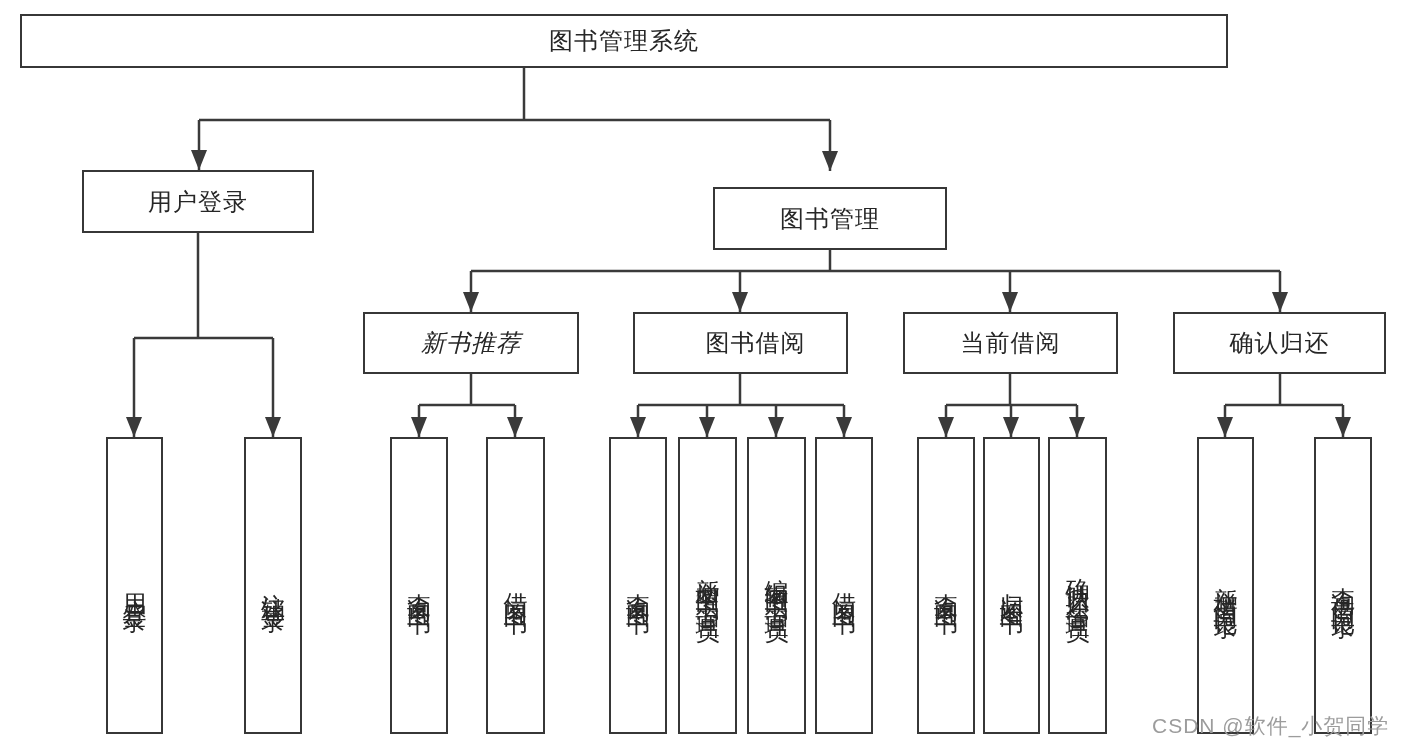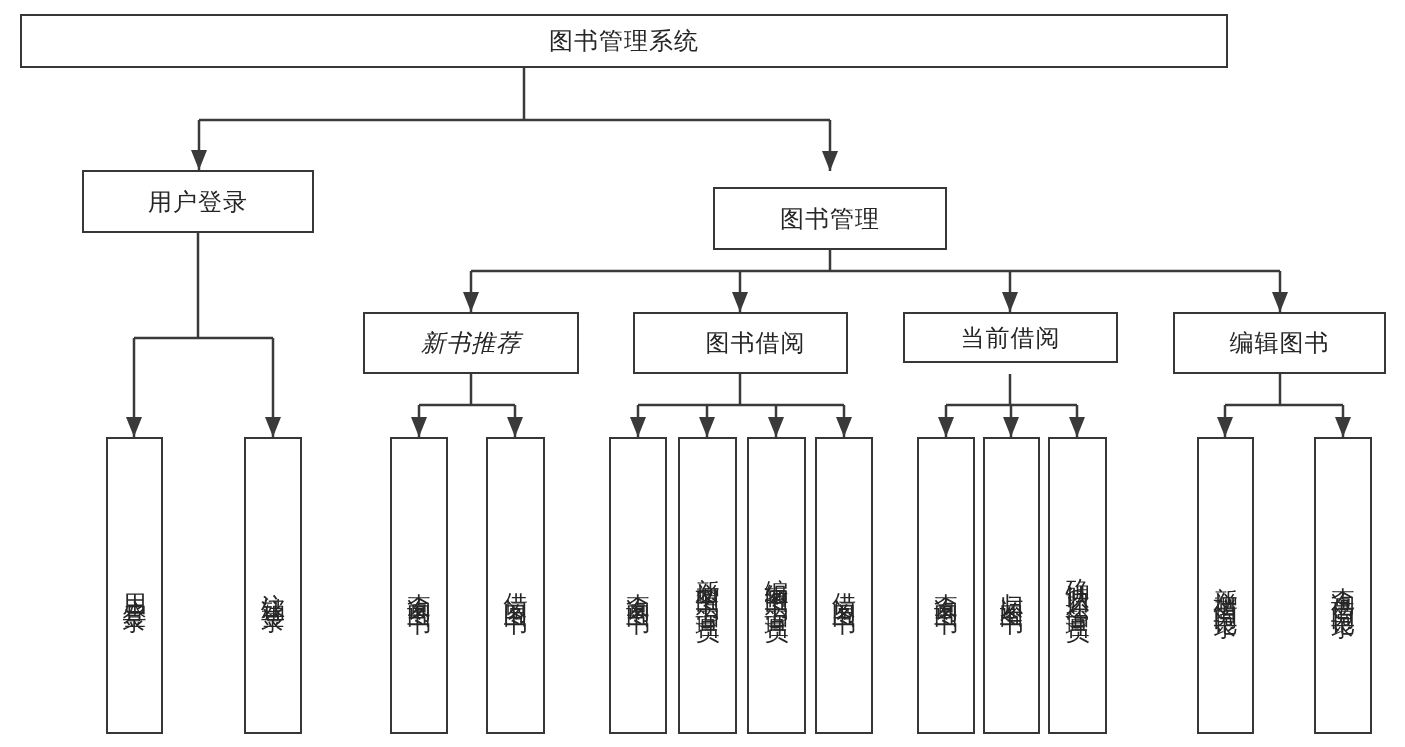--- a/index.html
+++ b/index.html
@@ -120,25 +120,25 @@
       </div>
       <div class="node" style="left: 713px; top: 171px; width: 234px; height: 63px; border-color: rgb(55, 55, 55); color: rgb(38, 38, 38); margin-top: 16px;">
         <span>图书管理</span>
       </div>
       <div class="node" style="left: 363px; top: 312px; width: 216px; height: 62px; border-color: rgb(55, 55, 55); color: rgb(38, 38, 38); font-style: italic;">
         <span>新书推荐</span>
       </div>
       <div class="node" style="left: 633px; top: 312px; width: 215px; height: 62px; border-color: rgb(55, 55, 55); color: rgb(38, 38, 38); padding-left: 30px;">
         <span>图书借阅</span>
       </div>
-      <div class="node" style="left: 903px; top: 312px; width: 215px; height: 51px; border-color: rgb(55, 55, 55); color: rgb(38, 38, 38);">
+      <div class="node" style="left: 903px; top: 312px; width: 215px; height: 62px; border-color: rgb(55, 55, 55); color: rgb(38, 38, 38);">
         <span>当前借阅</span>
       </div>
       <div class="node" style="left: 1173px; top: 312px; width: 213px; height: 62px; border-color: rgb(55, 55, 55); color: rgb(38, 38, 38);">
-        <span>编辑图书</span>
+        <span>确认归还</span>
       </div>
       <div class="node v" style="left: 106px; top: 437px; width: 57px; height: 297px; border-color: rgb(55, 55, 55); color: rgb(38, 38, 38);">
         <span>用户登录</span>
       </div>
       <div class="node v" style="left: 244px; top: 437px; width: 58px; height: 297px; border-color: rgb(55, 55, 55); color: rgb(38, 38, 38);">
         <span>注销登录</span>
       </div>
       <div class="node v" style="left: 390px; top: 437px; width: 58px; height: 297px; border-color: rgb(55, 55, 55); color: rgb(38, 38, 38);">
         <span>查询图书</span>
       </div>
@@ -166,13 +166,14 @@
       <div class="node v" style="left: 1048px; top: 437px; width: 59px; height: 297px; border-color: rgb(55, 55, 55); color: rgb(38, 38, 38);">
         <span>确认归还（管理员）</span>
       </div>
       <div class="node v" style="left: 1197px; top: 437px; width: 57px; height: 297px; border-color: rgb(55, 55, 55); color: rgb(38, 38, 38);">
         <span>新增借阅记录</span>
       </div>
       <div class="node v" style="left: 1314px; top: 437px; width: 58px; height: 297px; border-color: rgb(55, 55, 55); color: rgb(38, 38, 38);">
         <span>查询借阅记录</span>
       </div>
     </div>
+  <div class="watermark" style="color: rgb(156, 156, 156);">CSDN @软件_小贺同学</div>
 </div>
 
 </body></html>

